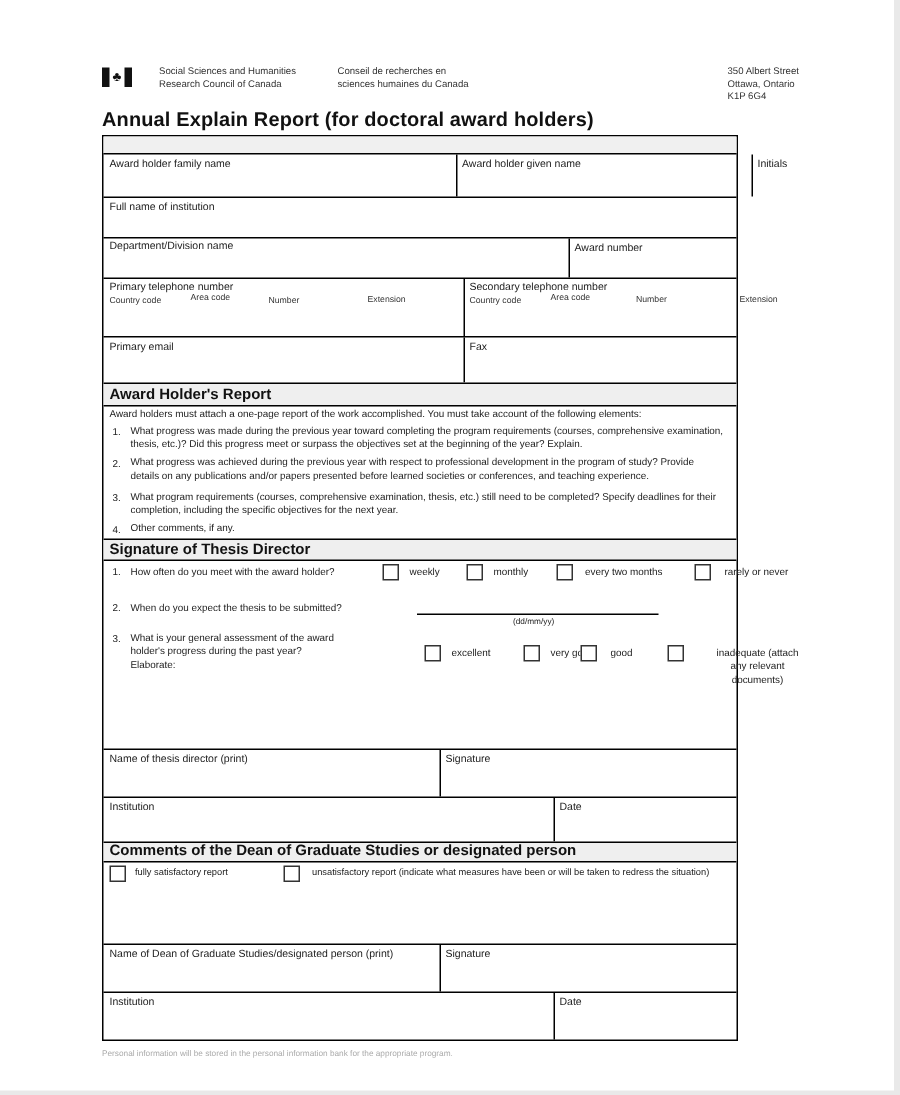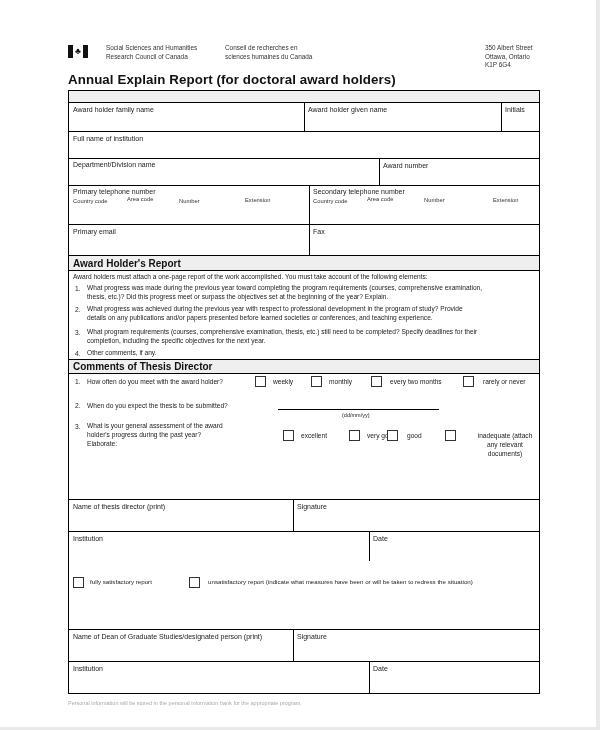--- a/index.html
+++ b/index.html
@@ -4,21 +4,21 @@
 <style>
   * { box-sizing: border-box; margin: 0; padding: 0; }
   html, body { width: 600px; height: 730px; background: #e9e9e9; overflow: hidden; }
   body { font-family: "Liberation Sans", sans-serif; color: #111; position: relative; }
   .page { position: absolute; left: 0; top: 0; width: 596px; height: 727px; background: #fff; }
   .hdr { position: absolute; top: 44px; font-size: 6.4px; line-height: 8.5px; color: #333; }
   .logo { position: absolute; left: 68px; top: 45px; width: 20px; height: 13px; }
   .logo .bar { position: absolute; top: 0; width: 5px; height: 13px; background: #111; }
   .logo .leaf { position: absolute; left: 6.5px; top: 2px; width: 7px; height: 9px; font-size: 9px; line-height: 9px; color: #111; text-align: center; }
   .title { position: absolute; left: 68px; top: 72px; font-size: 13.3px; font-weight: bold; letter-spacing: 0.1px; }
-  .frame { position: absolute; left: 68px; top: 90px; width: 472px; height: 604px; border: 1.4px solid #000; }
+  .frame { position: absolute; left: 68px; top: 90px; width: 424px; height: 604px; border: 1.4px solid #000; }
   .row { position: absolute; left: 0; width: 100%; border-top: 1px solid #000; }
   .cell { position: absolute; top: 0; height: 100%; }
   .vline { position: absolute; top: 0; height: 100%; border-left: 1px solid #000; }
   .lbl { position: absolute; font-size: 7px; color: #222; white-space: nowrap; }
   .sublbl { position: absolute; font-size: 5.8px; color: #333; white-space: nowrap; }
   .sec { position: absolute; left: 0; width: 100%; background: #efefef; border-top: 1px solid #000; border-bottom: 1px solid #000; font-weight: bold; font-size: 10px; padding-left: 4px; line-height: 15px; }
   .txt { position: absolute; font-size: 6.6px; color: #222; line-height: 9px; }
   .num { position: absolute; font-size: 6.6px; color: #222; }
   .cb { position: absolute; width: 11px; height: 11px; border: 1px solid #333; background: #fff; }
   .opt { position: absolute; font-size: 6.6px; color: #222; white-space: nowrap; }
@@ -135,21 +135,21 @@
         <div>completion, including the specific objectives for the next year.</div>
       </div>
     </div>
     <div>
       <span class="num" style="left:6px;top:259px;">4.</span>
       <div class="txt" style="left:18px;top:257px;width:452px;">
         <div>Other comments, if any.</div>
       </div>
     </div>
 
-    <div class="sec" style="top:268px;height:15px;line-height:13px;">Comments of Thesis Director</div>
+    <div class="sec" style="top:268px;height:15px;line-height:13px;">Signature of Thesis Director</div>
 
     <span class="num" style="left:6px;top:287px;">1.</span>
     <span class="opt" style="left:18px;top:287px;">How often do you meet with the award holder?</span>
     <div class="cb" style="left:186px;top:285px;"></div>
     <span class="opt" style="left:204px;top:287px;">weekly</span>
     <div class="cb" style="left:242px;top:285px;"></div>
     <span class="opt" style="left:260px;top:287px;">monthly</span>
     <div class="cb" style="left:302px;top:285px;"></div>
     <span class="opt" style="left:321px;top:287px;">every two months</span>
     <div class="cb" style="left:394px;top:285px;"></div>
@@ -192,20 +192,21 @@
     <div class="row" style="top:440px;height:30px;">
       <div class="cell" style="left:0;width:300px;">
         <span class="lbl" style="left:4px;top:3px;">Institution</span>
       </div>
       <div class="vline" style="left:300px;"></div>
       <div class="cell" style="left:300px;width:172px;">
         <span class="lbl" style="left:4px;top:3px;">Date</span>
       </div>
     </div>
 
+    <div class="sec" style="top:470px;height:14px;line-height:12px;">Comments of the Dean of Graduate Studies or designated person</div>
     <div class="cb" style="left:4px;top:486px;"></div>
     <span class="opt" style="left:21px;top:487px;font-size:6.2px;">fully satisfactory report</span>
     <div class="cb" style="left:120px;top:486px;"></div>
     <span class="opt" style="left:139px;top:487px;font-size:6.2px;">unsatisfactory report (indicate what measures have been or will be taken to redress the situation)</span>
     <div style="position:absolute;left:0;top:500px;width:100%;height:38px;"></div>
 
     <div class="row" style="top:538px;height:32px;">
       <div class="cell" style="left:0;width:224px;">
         <span class="lbl" style="left:4px;top:3px;">Name of Dean of Graduate Studies/designated person (print)</span>
       </div>

